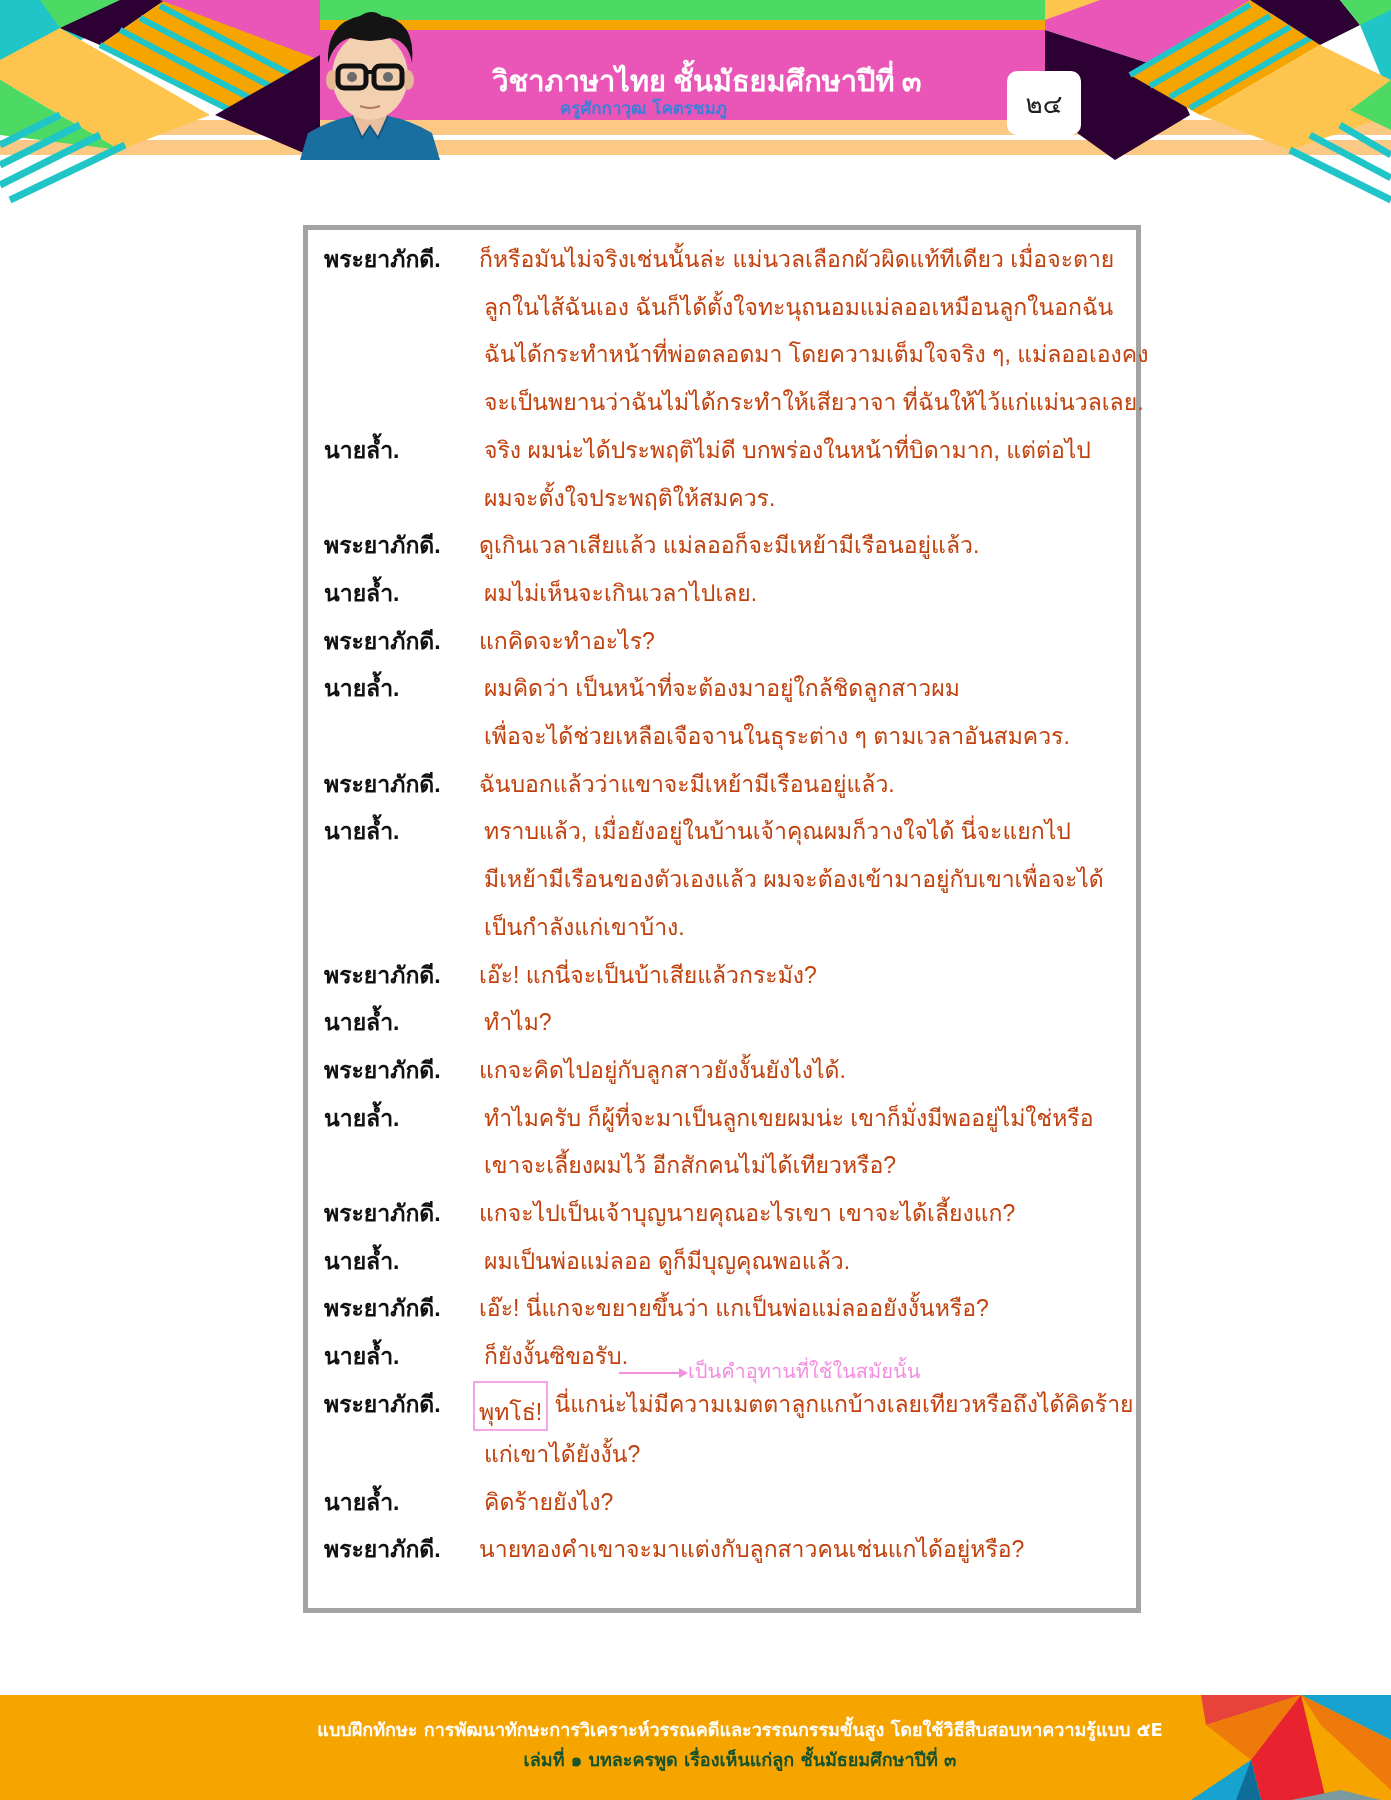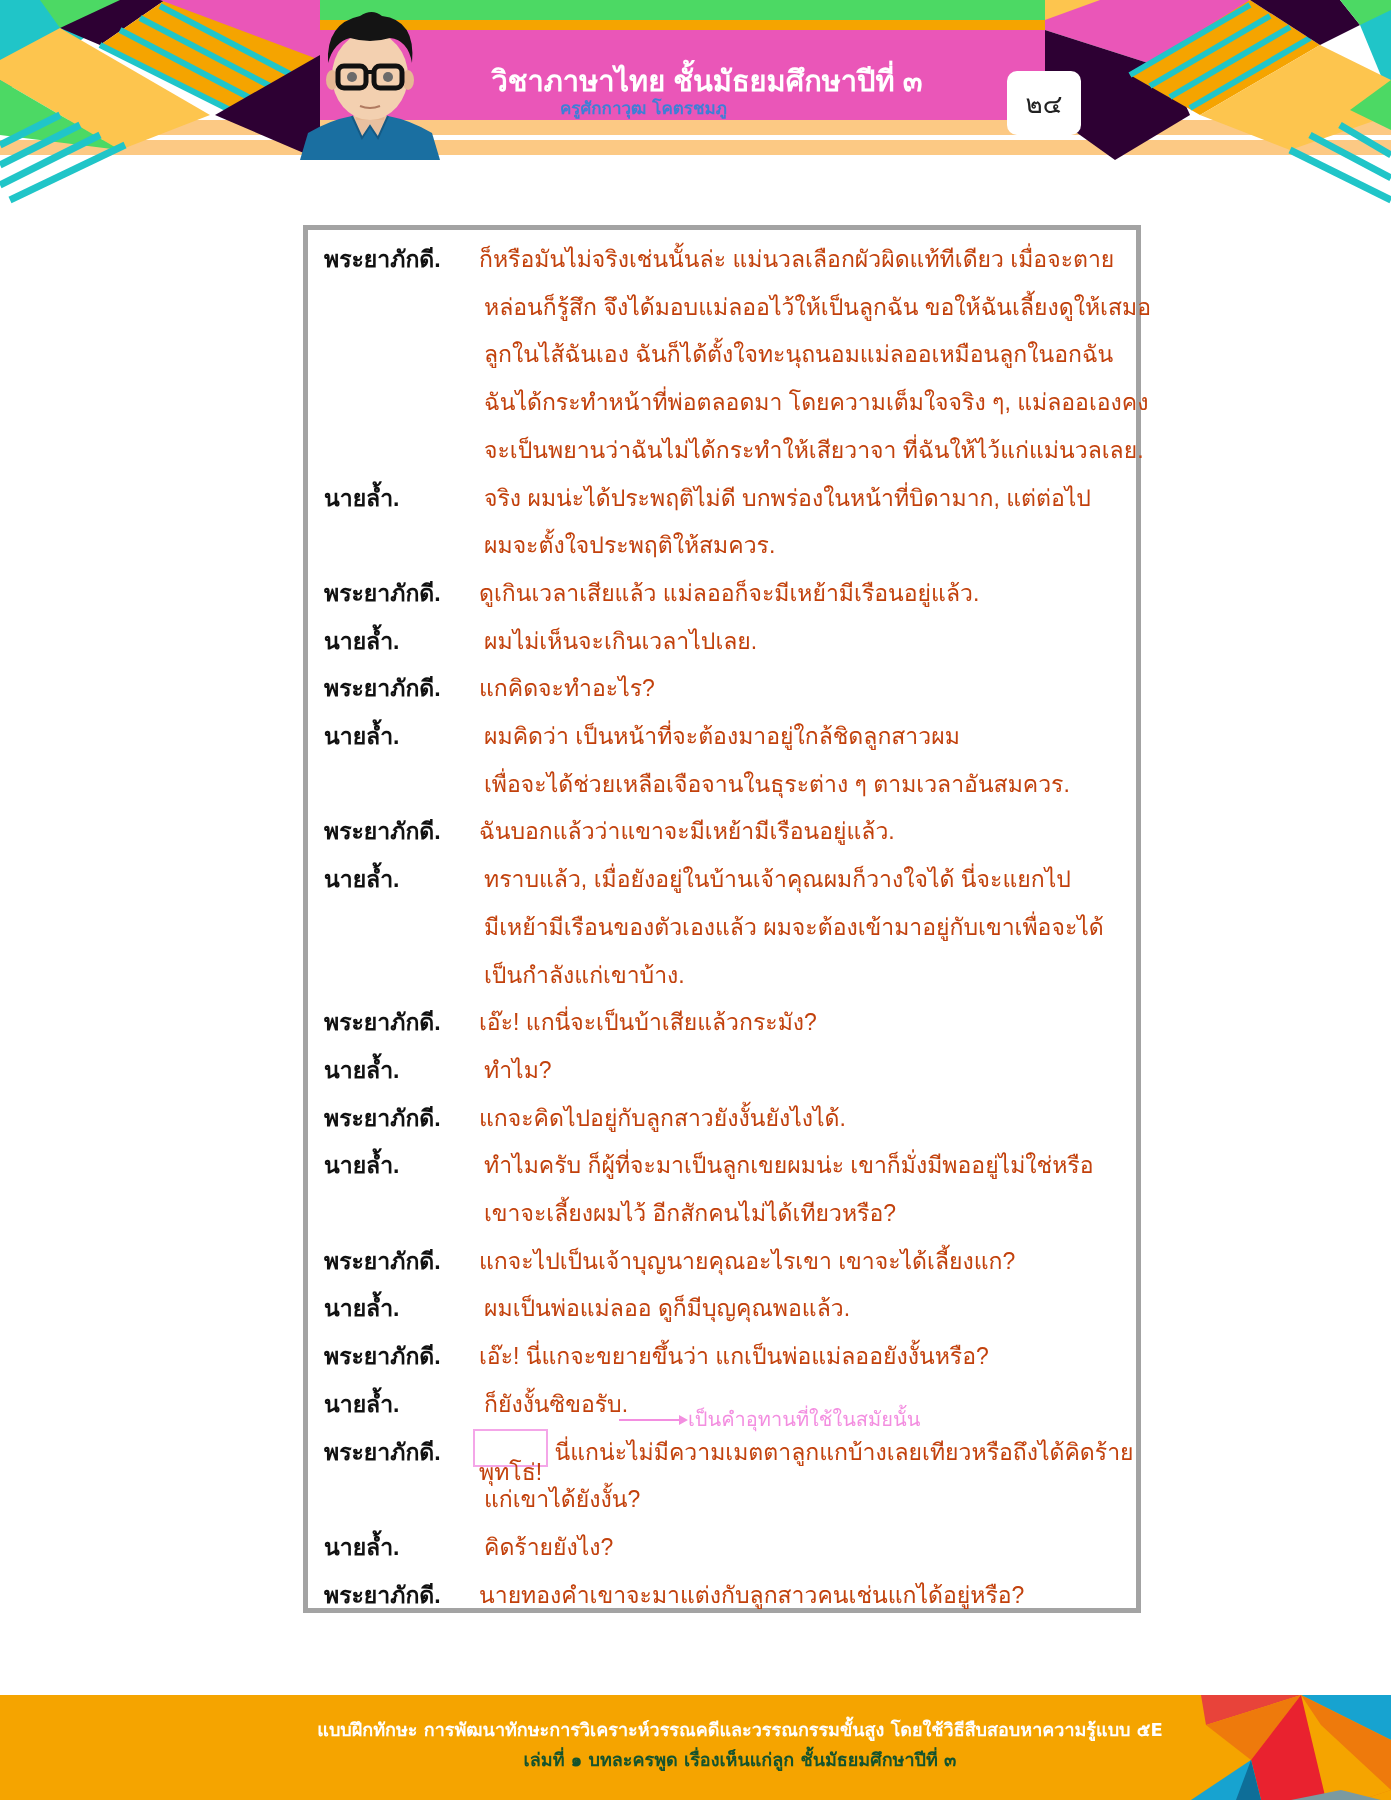--- a/index.html
+++ b/index.html
@@ -6,21 +6,21 @@
   body {
     width: 1391px; height: 1800px; position: relative; overflow: hidden;
     background: #ffffff;
     font-family: "DejaVu Sans", sans-serif;
   }
   .header { position: absolute; left: 0; top: 0; width: 1391px; height: 205px; overflow: hidden; }
   .header svg { position: absolute; left: 0; top: 0; }
   .title-main {
     position: absolute; left: 487px; top: 58px; width: 440px; text-align: center;
     color: #ffffff; font-size: 29px; font-weight: bold;
-    font-family: Liberation Sans, sans-serif; letter-spacing: 0px; white-space: nowrap;
+    font-family: Liberation Serif, serif; letter-spacing: 0px; white-space: nowrap;
   }
   .title-sub {
     position: absolute; left: 560px; top: 94px; width: 300px; text-align: left;
     color: #3d7fd6; font-size: 17px; font-weight: bold;
     font-family: "DejaVu Sans", sans-serif; white-space: nowrap;
   }
   .page-badge {
     position: absolute; left: 1007px; top: 71px; width: 74px; height: 64px;
     background: #ffffff; border-radius: 10px;
     display: flex; align-items: center; justify-content: center;
@@ -37,22 +37,22 @@
     font-family: "Liberation Sans", sans-serif; font-weight: bold;
     font-size: 23px; color: #111; line-height: 47.7px;
   }
   .lines { margin-left: 155px; }
   .line {
     font-family: "Liberation Sans", sans-serif; font-size: 23px; color: #c2410c;
     line-height: 47.7px; white-space: nowrap;
   }
   .line.cont { padding-left: 5px; }
   .hl-box {
-    display: inline-block; border: 2px solid #f4a6e8; padding: 16px 4px; margin-left: -6px;
-    line-height: 50px; vertical-align: top; height: 38px; box-sizing: border-box;
+    display: inline-block; border: 2px solid #f4a6e8; padding: 4px 4px; margin-left: -6px;
+    line-height: 50px; vertical-align: top; height: 50px; box-sizing: border-box;
   }
   .annotation {
     position: absolute; left: 140px; top: -26px;
     color: #f38ee0; font-size: 20px; font-family: "Liberation Sans", sans-serif;
     white-space: nowrap;
   }
   .annotation .arrow-line {
     display: inline-block; width: 60px; height: 2px; background: #f38ee0; vertical-align: middle; position: relative;
   }
   .annotation .arrow-head {
@@ -158,21 +158,20 @@
   </div>
 </div>
 
 <div class="content-box">
   <div class="dialogue">
 
     <div class="entry">
       <div class="speaker">พระยาภักดี.</div>
       <div class="lines">
         <div class="line">ก็หรือมันไม่จริงเช่นนั้นล่ะ แม่นวลเลือกผัวผิดแท้ทีเดียว เมื่อจะตาย</div>
-        <div class="line cont">หล่อนก็รู้สึก จึงได้มอบแม่ลออไว้ให้เป็นลูกฉัน ขอให้ฉันเลี้ยงดูให้เสมอ</div>
         <div class="line cont">ลูกในไส้ฉันเอง  ฉันก็ได้ตั้งใจทะนุถนอมแม่ลออเหมือนลูกในอกฉัน</div>
         <div class="line cont">ฉันได้กระทำหน้าที่พ่อตลอดมา โดยความเต็มใจจริง ๆ, แม่ลออเองคง</div>
         <div class="line cont">จะเป็นพยานว่าฉันไม่ได้กระทำให้เสียวาจา ที่ฉันให้ไว้แก่แม่นวลเลย.</div>
       </div>
     </div>
 
     <div class="entry">
       <div class="speaker">นายล้ำ.</div>
       <div class="lines">
         <div class="line cont">จริง ผมน่ะได้ประพฤติไม่ดี บกพร่องในหน้าที่บิดามาก, แต่ต่อไป</div>

